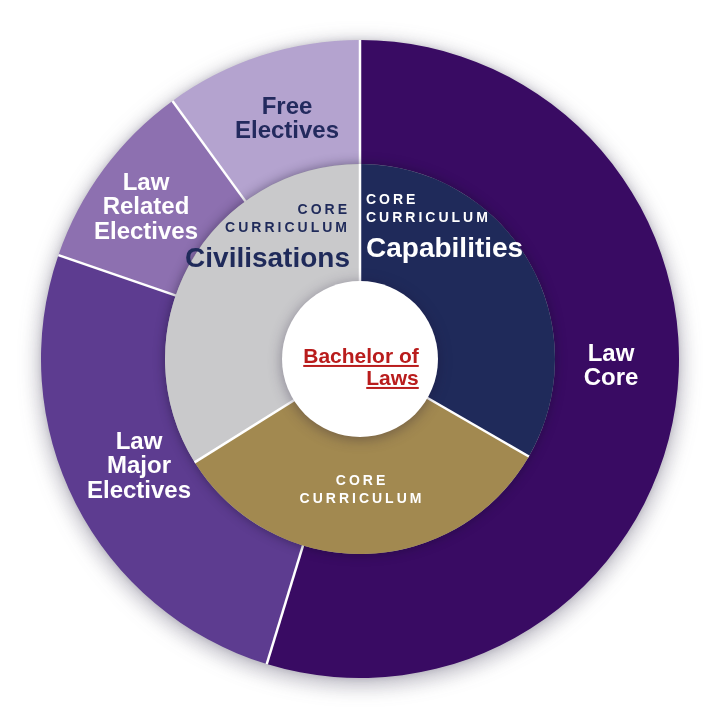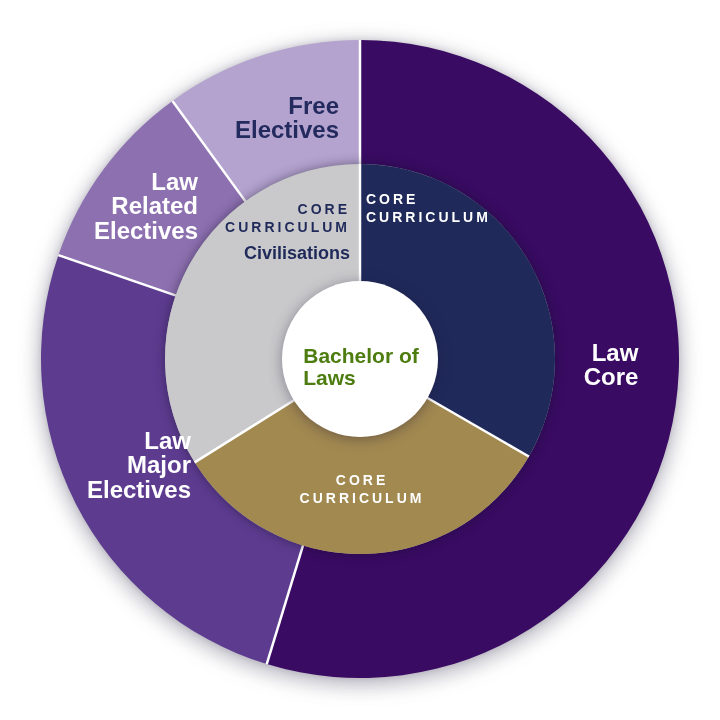--- a/index.html
+++ b/index.html
@@ -6,36 +6,36 @@
   .stage{
     position:relative;width:720px;height:720px;overflow:hidden;background:#ffffff;
     font-family:"Liberation Sans","DejaVu Sans",sans-serif;
   }
   svg{position:absolute;left:0;top:0;}
   .outer-ring{filter:drop-shadow(0 5px 11px rgba(75,70,95,.40)) drop-shadow(0 0 3px rgba(75,70,95,.22));}
   .inner-ring{filter:drop-shadow(0 0 6px rgba(15,8,35,.45));}
   .center-circle{filter:drop-shadow(0 2px 7px rgba(25,15,50,.38));}
 
   .lbl{position:absolute;white-space:pre-line;font-weight:700;}
-  .lbl.outer{font-size:24px;line-height:1.02;text-align:right;transform:translate(-50%,-50%);color:#ffffff;}
+  .lbl.outer{font-size:24px;line-height:1.02;text-align:center;transform:translate(-50%,-50%);color:#ffffff;}
   #lbl-law-core{left:611px;top:365px;}
   #lbl-law-major{left:139px;top:466px;}
   #lbl-law-related{left:146px;top:207px;}
   #lbl-free{left:287px;top:118px;color:#232a5e;}
 
   .inner-block{position:absolute;font-weight:700;}
   .eyebrow{font-size:14px;letter-spacing:3px;line-height:1.3;white-space:pre-line;font-weight:700;}
-  .big{font-size:18px;line-height:1;margin-top:8px;font-weight:700;}
+  .big{font-size:28px;line-height:1;margin-top:8px;font-weight:700;}
   #blk-capabilities{left:366px;top:190px;text-align:left;color:#ffffff;}
   #blk-civilisations{right:370px;top:200px;text-align:right;color:#1f2a5a;}
   #blk-communities{left:362px;top:489px;text-align:center;transform:translate(-50%,-50%);color:#ffffff;}
 
   #center-label{
     position:absolute;left:361px;top:367px;transform:translate(-50%,-50%);
-    font-size:21px;line-height:1.05;font-weight:700;text-align:left;white-space:pre-line;color:#4d7c0f;
+    font-size:21px;line-height:1.05;font-weight:700;text-align:right;white-space:pre-line;color:#b91c1c;text-decoration:underline;
   }
 </style>
 </head>
 <body>
 
 <div class="stage">
   <svg id="wheel" width="720" height="720" viewBox="0 0 720 720">
       <g class="outer-ring">
         <path d="M 360.00 40.00 A 319 319 0 1 1 266.73 664.06 L 302.99 545.48 A 195 195 0 1 0 360.00 164.00 Z" fill="#390b63"></path>
         <path d="M 266.73 664.06 A 319 319 0 0 1 58.38 255.14 L 175.62 295.51 A 195 195 0 0 0 302.99 545.48 Z" fill="#5d3c90"></path>
@@ -70,20 +70,21 @@
 Electives</div>
   <div class="lbl outer" id="lbl-law-related">Law
 Related
 Electives</div>
   <div class="lbl outer" id="lbl-free">Free
 Electives</div>
 
   <div class="inner-block" id="blk-capabilities">
     <div class="eyebrow">CORE
 CURRICULUM</div>
+    <div class="big">Capabilities</div>
   </div>
 
   <div class="inner-block" id="blk-civilisations">
     <div class="eyebrow">CORE
 CURRICULUM</div>
     <div class="big">Civilisations</div>
   </div>
 
   <div class="inner-block" id="blk-communities">
     <div class="eyebrow">CORE

